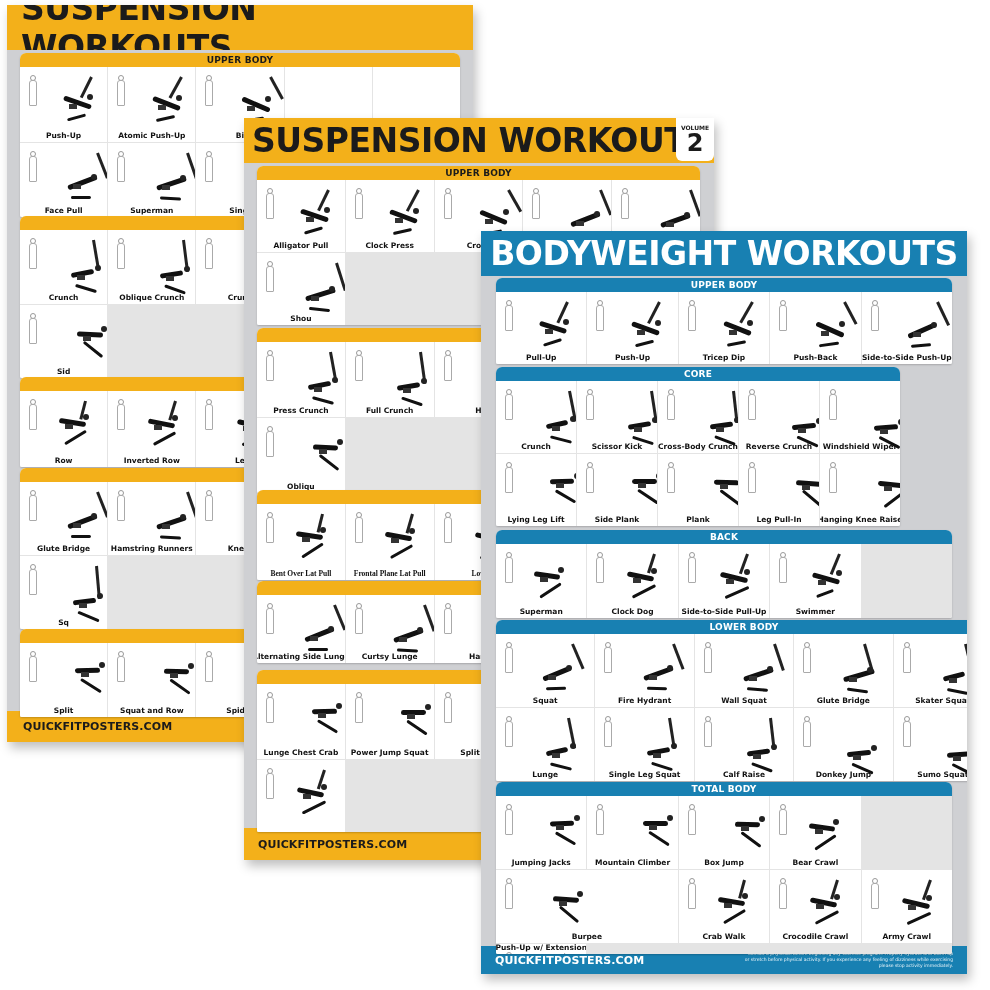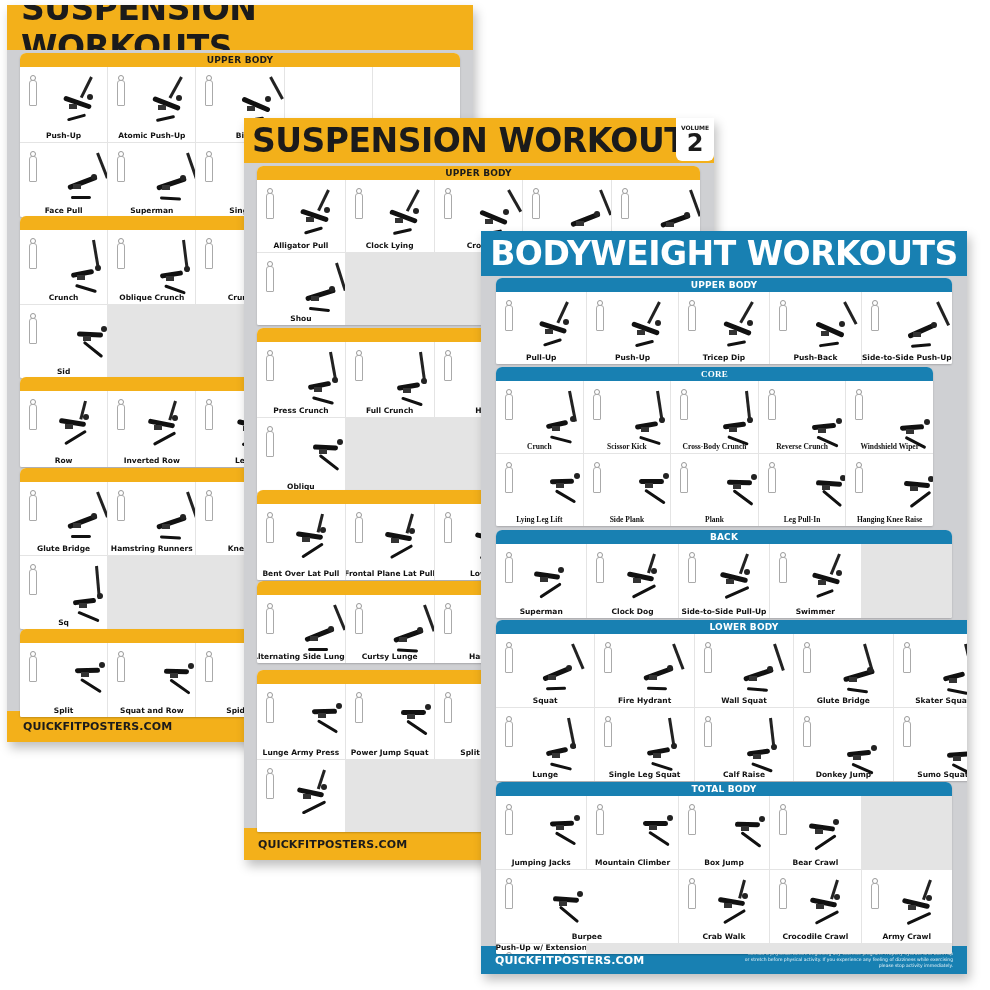--- a/index.html
+++ b/index.html
@@ -438,21 +438,21 @@
           <div class="fig">
             <div class="anat"></div>
             <div class="sketch">
               <div class="body" style="left:15.56232853223594px;top:23.78875171467764px;width:29.007587448559672px;transform:rotate(20.60399519890261deg)"></div>
               <div class="head" style="left:39.56232853223594px;top:17.78875171467764px"></div>
               <div class="short" style="left:21.562328532235938px;top:27.78875171467764px"></div>
               <div class="body" style="left:19.562328532235938px;top:39.788751714677645px;width:18.987208504801096px;height:3px;transform:rotate(-13.222222222222225deg)"></div>
               <div class="strap" style="left:43.13597393689986px;top:0;height:23.78875171467764px;transform:rotate(28.121141975308646deg)"></div>
             </div>
           </div>
-          <span class="lbl">Clock Lying</span>
+          <span class="lbl">Clock Press</span>
         </div>
         <div class="cell">
           <div class="fig">
             <div class="anat"></div>
             <div class="sketch">
               <div class="body" style="left:16.35973936899863px;top:24.58616255144033px;width:29.406292866941016px;transform:rotate(22.59752229080933deg)"></div>
               <div class="head" style="left:40.35973936899863px;top:18.58616255144033px"></div>
               <div class="short" style="left:22.35973936899863px;top:28.58616255144033px"></div>
               <div class="body" style="left:20.35973936899863px;top:40.58616255144033px;width:19.30617283950617px;height:3px;transform:rotate(-10.03257887517147deg)"></div>
               <div class="strap" style="left:44.3320901920439px;top:0;height:24.58616255144033px;transform:rotate(-29.486625514403293deg)"></div>
@@ -574,21 +574,21 @@
               <div class="body" style="left:28.320901920438956px;top:16.54732510288066px;width:25.38687414266118px;transform:rotate(2.500428669410148deg)"></div>
               <div class="head" style="left:52.320901920438956px;top:10.54732510288066px"></div>
               <div class="short" style="left:34.320901920438956px;top:20.54732510288066px"></div>
               <div class="body" style="left:32.320901920438956px;top:32.54732510288066px;width:24.090637860082303px;height:3px;transform:rotate(37.812071330589845deg)"></div>
             </div>
           </div>
           <span class="lbl">Obliqu</span>
         </div>
       </div>
     </div>
-    <div class="section" style="left: 13px; top: 372px; width: 443px;">
+    <div class="section" style="left: 13px; top: 372px; width: 443px; font-family: Liberation Serif, serif;">
       <div class="section-head y-head" style="justify-content: flex-end; padding-right: 6px; width: 100%;">B</div>
       <div class="grid" style="grid-template-columns: repeat(5, 1fr); grid-template-rows: 76px;">
         <div class="cell">
           <div class="fig">
             <div class="anat"></div>
             <div class="sketch">
               <div class="body" style="left:10.713134430727024px;top:18.939557613168724px;width:26.58299039780521px;transform:rotate(8.48100994513031deg)"></div>
               <div class="head" style="left:34.713134430727024px;top:12.939557613168724px"></div>
               <div class="short" style="left:16.713134430727024px;top:22.939557613168724px"></div>
               <div class="body" style="left:14.713134430727024px;top:34.93955761316872px;width:25.04753086419753px;height:3px;transform:rotate(-32.618998628257884deg)"></div>
@@ -675,21 +675,21 @@
         <div class="cell">
           <div class="fig">
             <div class="anat"></div>
             <div class="sketch">
               <div class="body" style="left:26.661351165980797px;top:14.887774348422496px;width:24.557098765432098px;transform:rotate(-1.6484482167352539deg)"></div>
               <div class="head" style="left:50.6613511659808px;top:8.887774348422496px"></div>
               <div class="short" style="left:32.6613511659808px;top:18.887774348422496px"></div>
               <div class="body" style="left:30.661351165980797px;top:30.887774348422496px;width:23.42681755829904px;height:3px;transform:rotate(31.173868312757207deg)"></div>
             </div>
           </div>
-          <span class="lbl">Lunge Army Press</span>
+          <span class="lbl">Lunge Chest Crab</span>
         </div>
         <div class="cell">
           <div class="fig">
             <div class="anat"></div>
             <div class="sketch">
               <div class="body" style="left:27.458762002743484px;top:15.685185185185185px;width:24.95580418381344px;transform:rotate(0.34507887517146685deg)"></div>
               <div class="head" style="left:51.458762002743484px;top:9.685185185185185px"></div>
               <div class="short" style="left:33.458762002743484px;top:19.685185185185183px"></div>
               <div class="body" style="left:31.458762002743484px;top:31.685185185185183px;width:23.745781893004114px;height:3px;transform:rotate(34.363511659807955deg)"></div>
             </div>
@@ -808,21 +808,21 @@
               <div class="head" style="left:41.69564471879286px;top:19.92206790123457px"></div>
               <div class="short" style="left:23.695644718792867px;top:29.92206790123457px"></div>
               <div class="body" style="left:21.695644718792867px;top:41.92206790123457px;width:19.840534979423868px;height:3px;transform:rotate(-4.688957475994513deg)"></div>
               <div class="strap" style="left:46.33594821673525px;top:0;height:25.92206790123457px;transform:rotate(-25.478909465020575deg)"></div>
             </div>
           </div>
           <span class="lbl">Side-to-Side Push-Up</span>
         </div>
       </div>
     </div>
-    <div class="section" style="left: 15px; top: 136px; width: 437px; font-family: Liberation Serif, serif;">
+    <div class="section" style="left: 15px; top: 136px; width: 404px;">
       <div class="section-head b-head" style="justify-content: center;">CORE</div>
       <div class="grid" style="grid-template-columns: repeat(5, 1fr); grid-template-rows: 72px 72px;">
         <div class="cell">
           <div class="fig">
             <div class="anat"></div>
             <div class="sketch">
               <div class="body" style="left:22.480109739369px;top:30.706532921810698px;width:22.4664780521262px;transform:rotate(-12.101551783264746deg)"></div>
               <div class="head" style="left:46.480109739369px;top:24.706532921810698px"></div>
               <div class="short" style="left:28.480109739369px;top:34.7065329218107px"></div>
               <div class="body" style="left:26.480109739369px;top:46.7065329218107px;width:21.75432098765432px;height:3px;transform:rotate(14.448902606310014deg)"></div>

